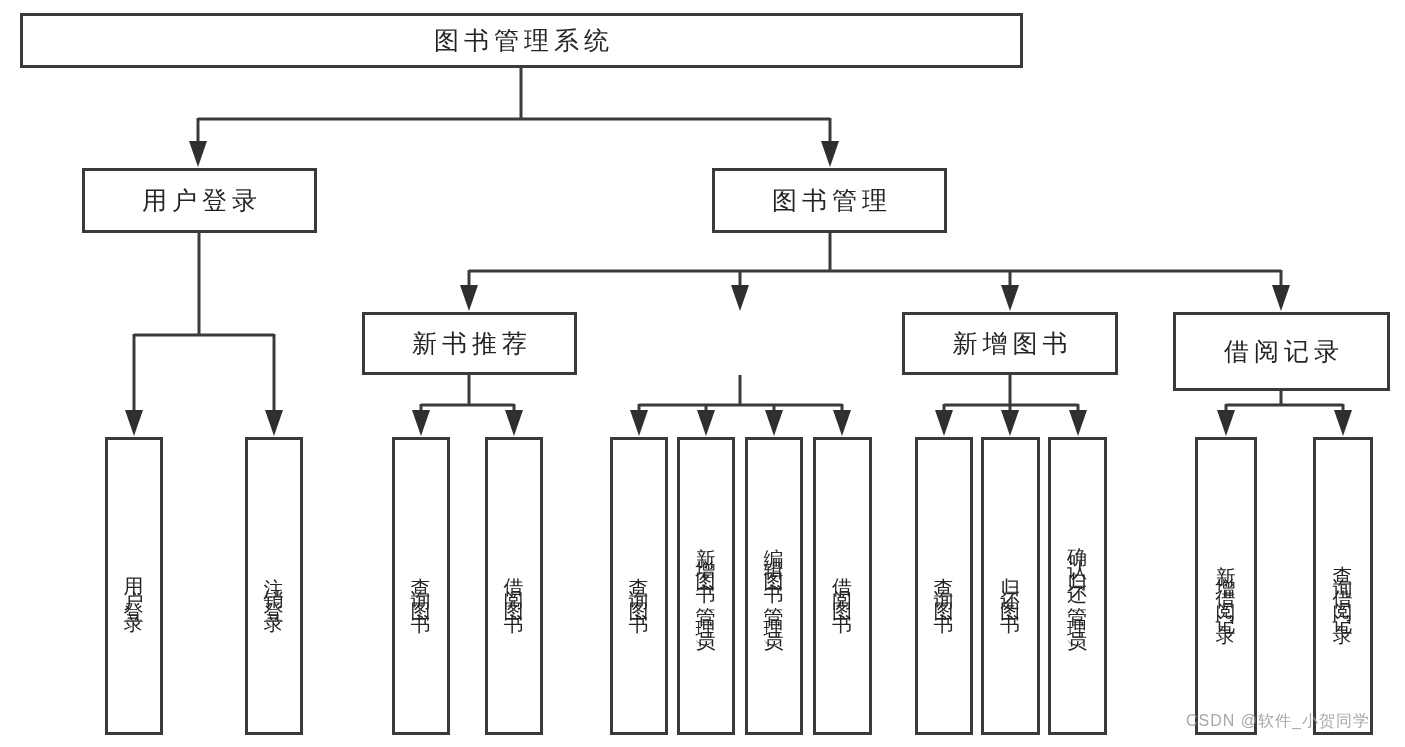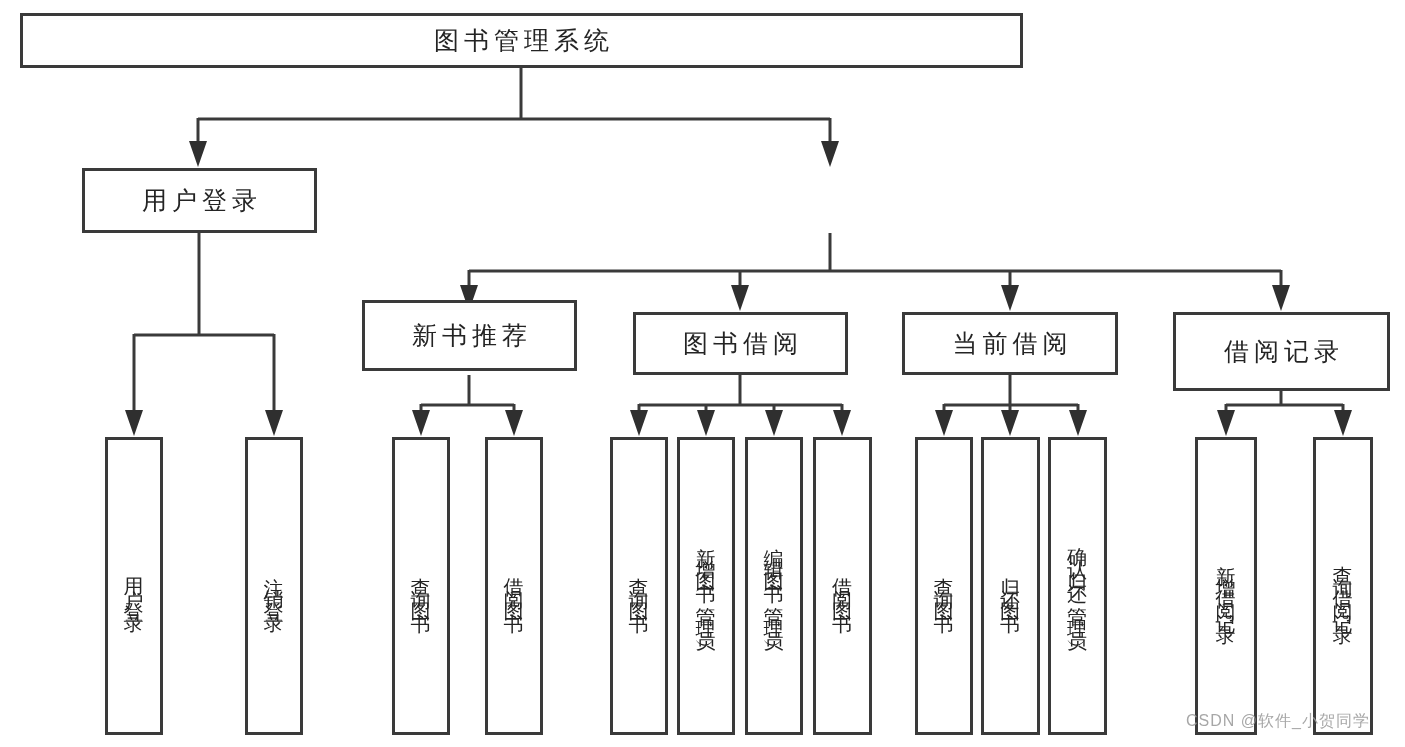--- a/index.html
+++ b/index.html
@@ -91,24 +91,24 @@
       <polygon points="1010,436 1001,410 1019,410"></polygon>
       <polygon points="1078,436 1069,410 1087,410"></polygon>
       <polygon points="1226,436 1217,410 1235,410"></polygon>
       <polygon points="1343,436 1334,410 1352,410"></polygon>
     </g>
   </svg>
 
   <div class="box h-label" style="left:20px;top:13px;width:1003px;height:55px">图书管理系统</div>
 
   <div class="box h-label" style="left:82px;top:168px;width:235px;height:65px">用户登录</div>
+  <div class="box h-label" style="left:712px;top:168px;width:235px;height:65px">图书管理</div>
 
-  <div class="box h-label" style="left:362px;top:300px;width:215px;height:71px">新书推荐</div>
-  <div class="box h-label" style="left:633px;top:312px;width:215px;height:63px">图书借阅</div>
-  <div class="box h-label" style="left:902px;top:312px;width:216px;height:63px">当前借阅</div>
+  <div class="box h-label" style="left:362px;top:312px;width:215px;height:63px">新书推荐</div>
+  <div class="box h-label" style="left:902px;top:312px;width:216px;height:63px">新增图书</div>
   <div class="box h-label" style="left:1173px;top:312px;width:217px;height:79px">借阅记录</div>
 
   <div class="box v-label" style="left:105px;top:437px;width:58px;height:298px">用户登录</div>
   <div class="box v-label" style="left:245px;top:437px;width:58px;height:298px">注销登录</div>
 
   <div class="box v-label" style="left:392px;top:437px;width:58px;height:298px">查询图书</div>
   <div class="box v-label" style="left:485px;top:437px;width:58px;height:298px">借阅图书</div>
 
   <div class="box v-label" style="left:610px;top:437px;width:58px;height:298px">查询图书</div>
   <div class="box v-label" style="left:677px;top:437px;width:58px;height:298px">新增图书（管理员）</div>

